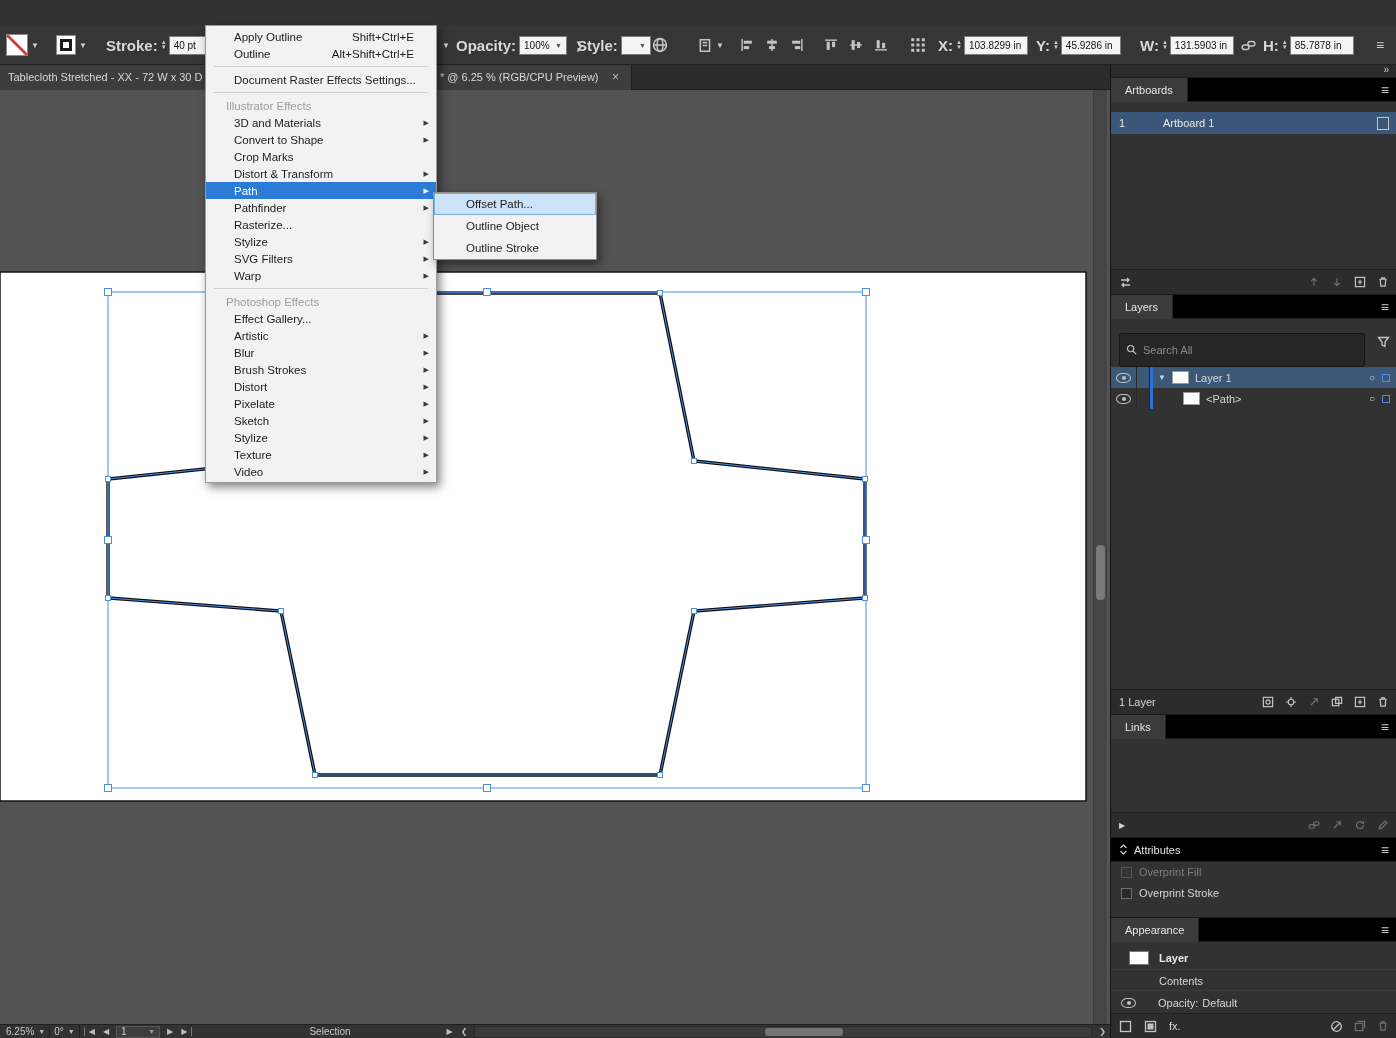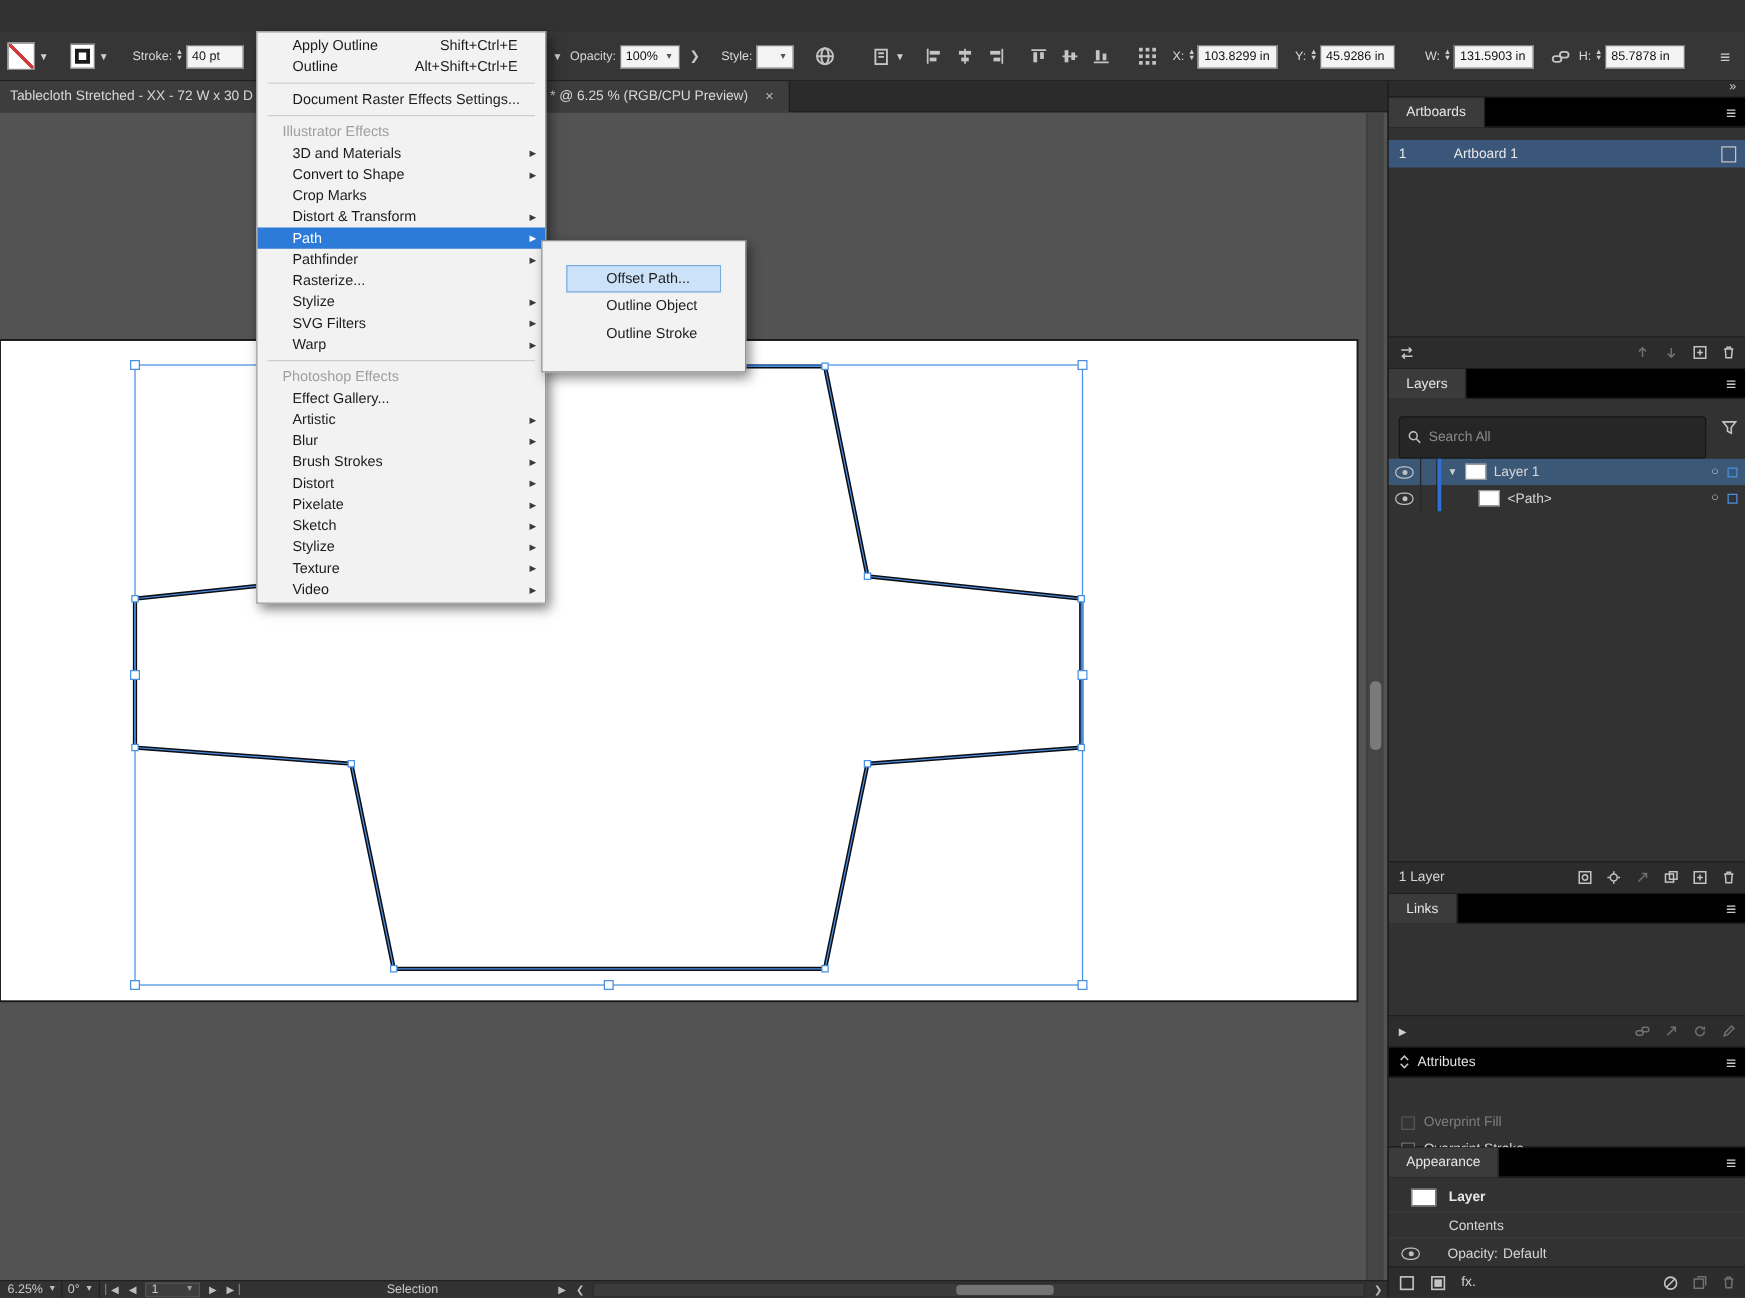--- a/index.html
+++ b/index.html
@@ -10,21 +10,21 @@
   
   #menubar{position:absolute;left:0;top:0;width:1396px;height:25px;background:#323232;
     display:flex;align-items:center;font-size:12px;color:#e3e3e3;border-bottom:1px solid #282828}
   .mb-item{padding:0 9px;line-height:24px;cursor:default}
   .mb-item.active{background:#181818;box-shadow:inset 0 0 0 1px #6a6a6a}
 
   
   #controlbar{position:absolute;left:0;top:25px;width:1396px;height:40px;background:#363636;
     border-bottom:1px solid #222}
   .cb{position:absolute;display:flex;align-items:center;height:40px;top:0}
-  .cb-label{font-size:10px;font-weight:normal;color:#d8d8d8;margin-right:3px;white-space:nowrap}
+  .cb-label{font-size:15px;font-weight:bold;color:#d8d8d8;margin-right:3px;white-space:nowrap}
   .cbox{background:#f4f4f4;border:1px solid #7c7c7c;height:19px;display:inline-flex;align-items:center;
     padding:0 4px;font-size:10px;color:#111;white-space:nowrap}
   .stepper{display:inline-flex;flex-direction:column;justify-content:center;margin-right:2px}
   .stepper i{font-style:normal;font-size:6px;line-height:5px;color:#cfcfcf}
   .chev{font-size:8px;color:#cfcfcf;margin-left:3px}
   .swatch-none{width:22px;height:22px;border:1px solid #8a8a8a;background:
     linear-gradient(to top right,transparent 44%,#d23b3b 46%,#d23b3b 54%,transparent 56%),#fff}
   .swatch-stroke{width:20px;height:20px;border:1px solid #8a8a8a;background:#fff;display:flex;align-items:center;justify-content:center}
   .swatch-stroke b{width:12px;height:12px;border:3px solid #1b1b1b;background:#fff}
   .ico{display:inline-flex;align-items:center;justify-content:center}
@@ -60,21 +60,21 @@
   #effect-menu{position:absolute;left:205px;top:25px;width:232px;background:#f2f2f2;border:1px solid #9a9a9a;
     box-shadow:3px 4px 9px rgba(0,0,0,.5);padding:2px 0;z-index:100;color:#1c1c1c}
   .mi{height:17px;display:flex;align-items:center;padding:0 8px 0 28px;font-size:11.5px;position:relative;cursor:default}
   .mi .mi-s{margin-left:auto;padding-left:18px;padding-right:14px}
   .mi .mi-a{position:absolute;right:7px;font-size:7px;color:#3a3a3a}
   .mi.hl{background:#2d7bd9;color:#fff}
   .mi.hl .mi-a{color:#fff}
   .mh{height:17px;display:flex;align-items:center;padding:0 8px 0 20px;font-size:11.5px;color:#9e9e9e}
   .msep{height:1px;background:#cfcfcf;margin:4px 8px}
   #path-submenu{position:absolute;left:227px;top:166px;width:164px;background:#f2f2f2;border:1px solid #8d8d8d;
-    box-shadow:3px 4px 9px rgba(0,0,0,.45);padding:19px;z-index:101}
+    box-shadow:3px 4px 9px rgba(0,0,0,.45);padding:0;z-index:101}
   .smi{height:22px;display:flex;align-items:center;padding:0 10px 0 32px;font-size:11.5px;color:#1c1c1c;cursor:default}
   .smi.hl2{background:#cbe2f8;box-shadow:inset 0 0 0 1px #79aede}
 
   
   #dock{position:absolute;left:1110px;top:65px;width:286px;height:973px;background:#323232;border-left:1px solid #141414;
     font-size:11px;color:#d6d6d6}
   .dock-top{position:absolute;left:0;top:0;width:286px;height:13px;background:#2b2b2b;border-bottom:1px solid #1d1d1d}
   .dock-top .dd{position:absolute;right:8px;top:-1px;font-size:10px;color:#c9c9c9}
   .panel{position:absolute;left:0;width:286px;border-bottom:1px solid #1a1a1a;background:#323232}
   .phead{height:24px;background:#000000;display:flex;align-items:center;border-bottom:1px solid #1f1f1f;position:relative}
@@ -634,21 +634,21 @@
     <div class="panel" style="top:773px;height:80px">
       <div class="phead">
         <span class="ico" style="margin:0 6px 0 8px">
           <svg width="9" height="11" viewBox="0 0 9 11">
               <path d="M1.5,4 L4.5,1 L7.5,4 M1.5,7 L4.5,10 L7.5,7"></path>
             </svg>
           </span>
         <span style="font-weight:normal;color:#e2e2e2">Attributes</span>
         <span class="hamb">≡</span>
       </div>
-      <div class="attr-row" style="margin-top:28px">
+      <div class="attr-row" style="margin-top:2px">
         <span class="cbx dis"></span>
         <span style="color:#7e7e7e">Overprint Fill</span>
       </div>
       <div class="attr-row" style="margin-top:5px">
         <span class="cbx"></span>
         <span>Overprint Stroke</span>
       </div>
     </div>
 
     <div class="panel" style="top:853px;height:120px;border-bottom:none">

